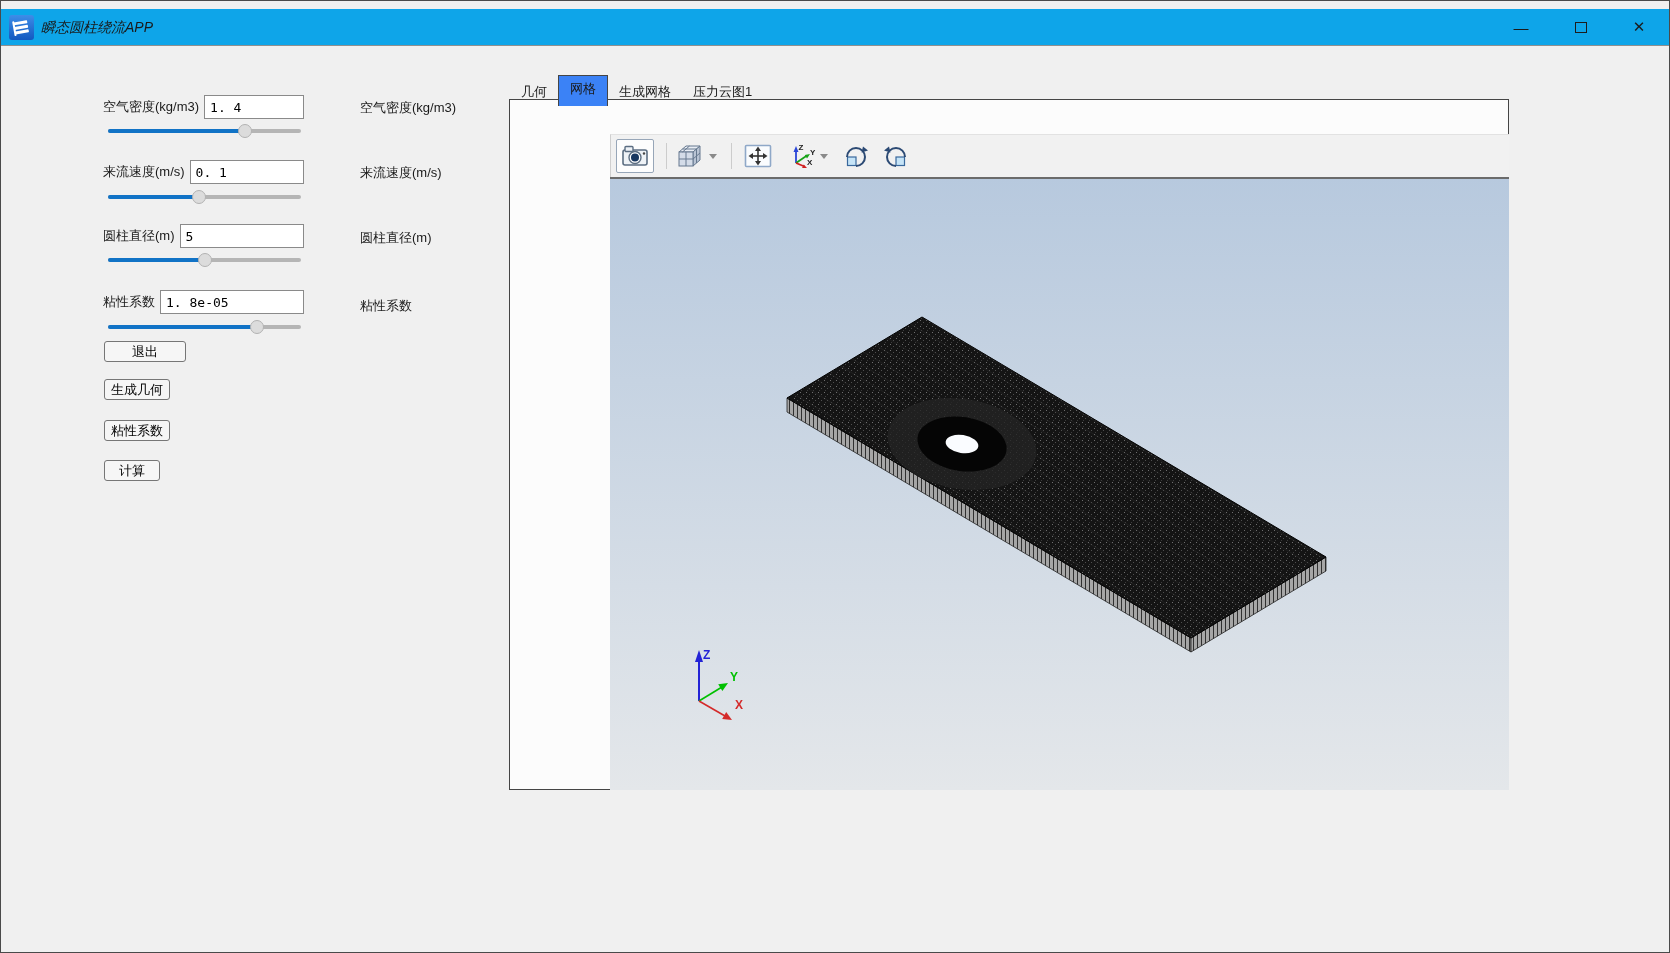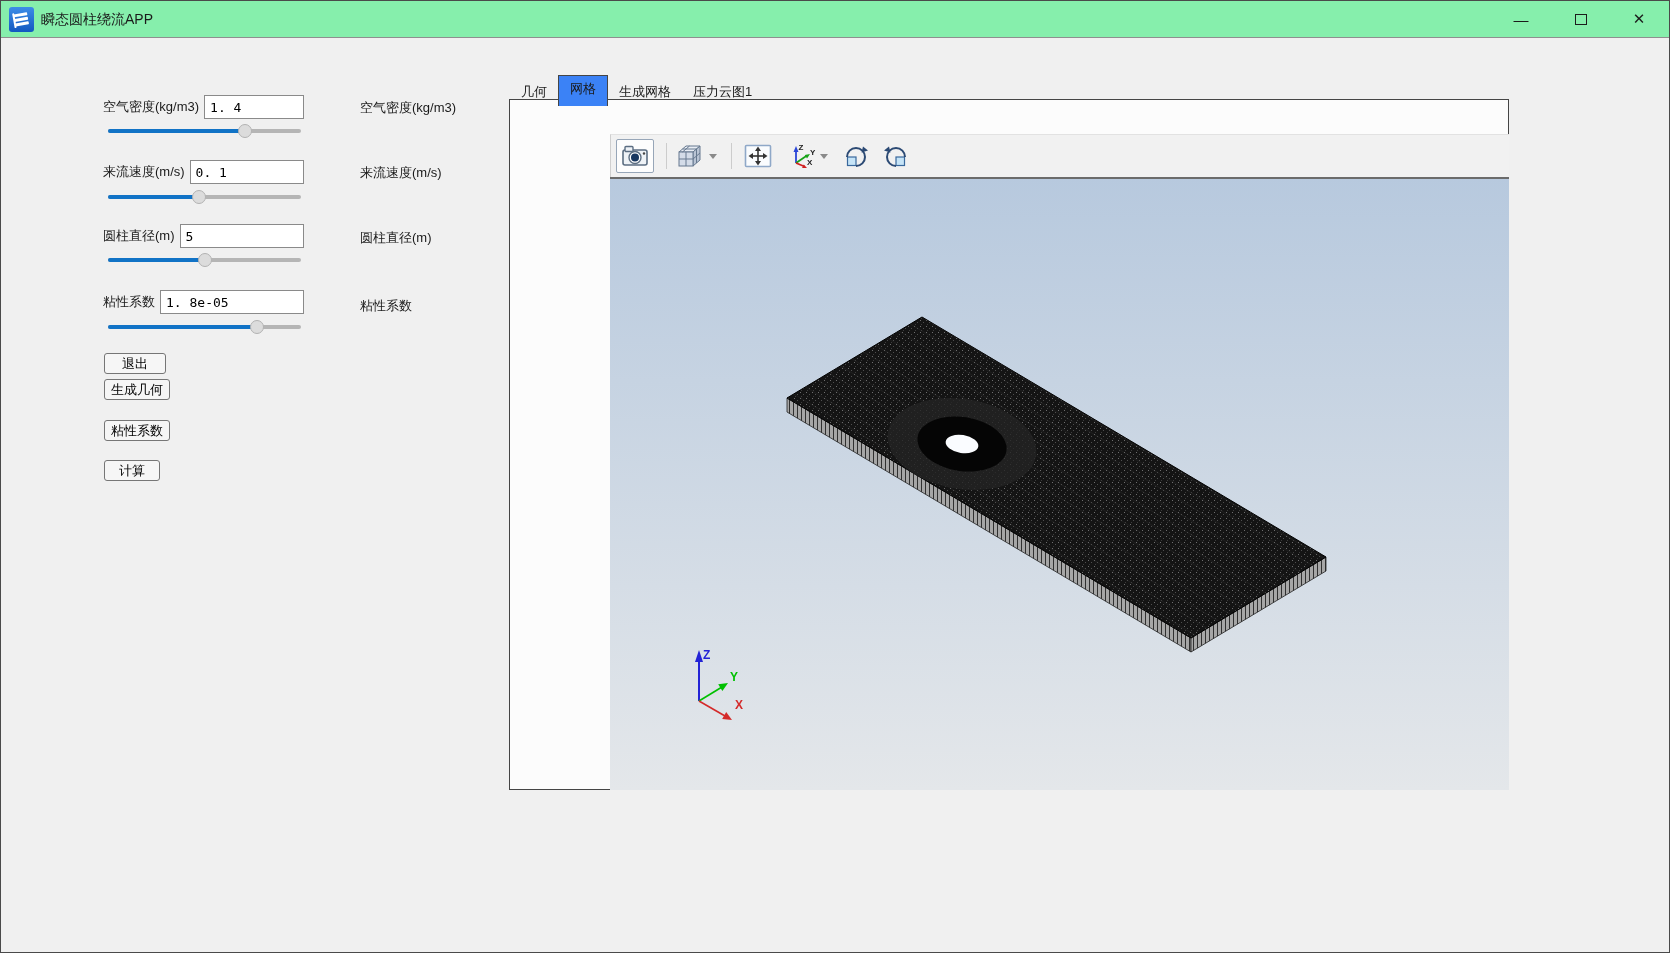--- a/index.html
+++ b/index.html
@@ -1,20 +1,20 @@
 <!DOCTYPE html>
 <html><head>
 <meta charset="utf-8">
 <style>
   html,body{margin:0;padding:0;}
   .win{position:relative;width:1670px;height:953px;box-sizing:border-box;border:1px solid #4a4a4a;
        background:#f0f0f0;overflow:hidden;font-family:"Liberation Sans","DejaVu Sans",sans-serif;color:#1a1a1a;}
   
-  .titlebar{position:absolute;left:0;top:0;width:100%;height:37px;background:#86efac;
-            border-bottom:1px solid #8f8f8f;box-sizing:border-box;}
+  .titlebar{position:absolute;left:0;top:8px;width:100%;height:37px;background:#0ea5e9;
+            border-bottom:1px solid #8f8f8f;box-sizing:border-box;font-style:italic;}
   .appicon{position:absolute;left:8px;top:6px;width:25px;height:25px;}
   .apptitle{position:absolute;left:40px;top:0;height:37px;line-height:37px;font-size:14px;}
   .ctrl{position:absolute;top:0;width:46px;height:36px;display:flex;align-items:center;justify-content:center;cursor:default;}
   .ctrl-min{left:1497px;font-size:15px;}
   .ctrl-max{left:1557px;}
   .ctrl-close{left:1615px;font-size:15px;}
   .maxbox{display:block;width:12px;height:11px;border:1.5px solid #1c1c1c;box-sizing:border-box;}
   
   .field-row{position:absolute;left:102px;width:201px;height:24px;display:flex;align-items:center;gap:5px;}
   .field-label{font-size:13px;white-space:nowrap;}
@@ -113,21 +113,21 @@
   <div class="field-row" style="top:289px">
     <span class="field-label">粘性系数</span>
     <input class="field-input" value="1. 8e-05" style="">
   </div>
   <div class="slider" style="top:319px">
     <div class="track"></div>
     <div class="fill" style="width: 77%;"></div>
     <div class="thumb" style="left: calc(77% - 7px);"></div>
   </div>
 
-  <button class="btn" style="top:352px;width:62px">退出</button>
+  <button class="btn" style="top:340px;width:82px">退出</button>
   <button class="btn" style="top:378px;width:66px">生成几何</button>
   <button class="btn" style="top:419px;width:66px">粘性系数</button>
   <button class="btn" style="top:459px;width:56px">计算</button>
 
   <span class="mirror-label" style="top:98px">空气密度(kg/m3)</span>
   <span class="mirror-label" style="top:163px">来流速度(m/s)</span>
   <span class="mirror-label" style="top:228px">圆柱直径(m)</span>
   <span class="mirror-label" style="top:296px">粘性系数</span>
 
   <div class="tabs">

